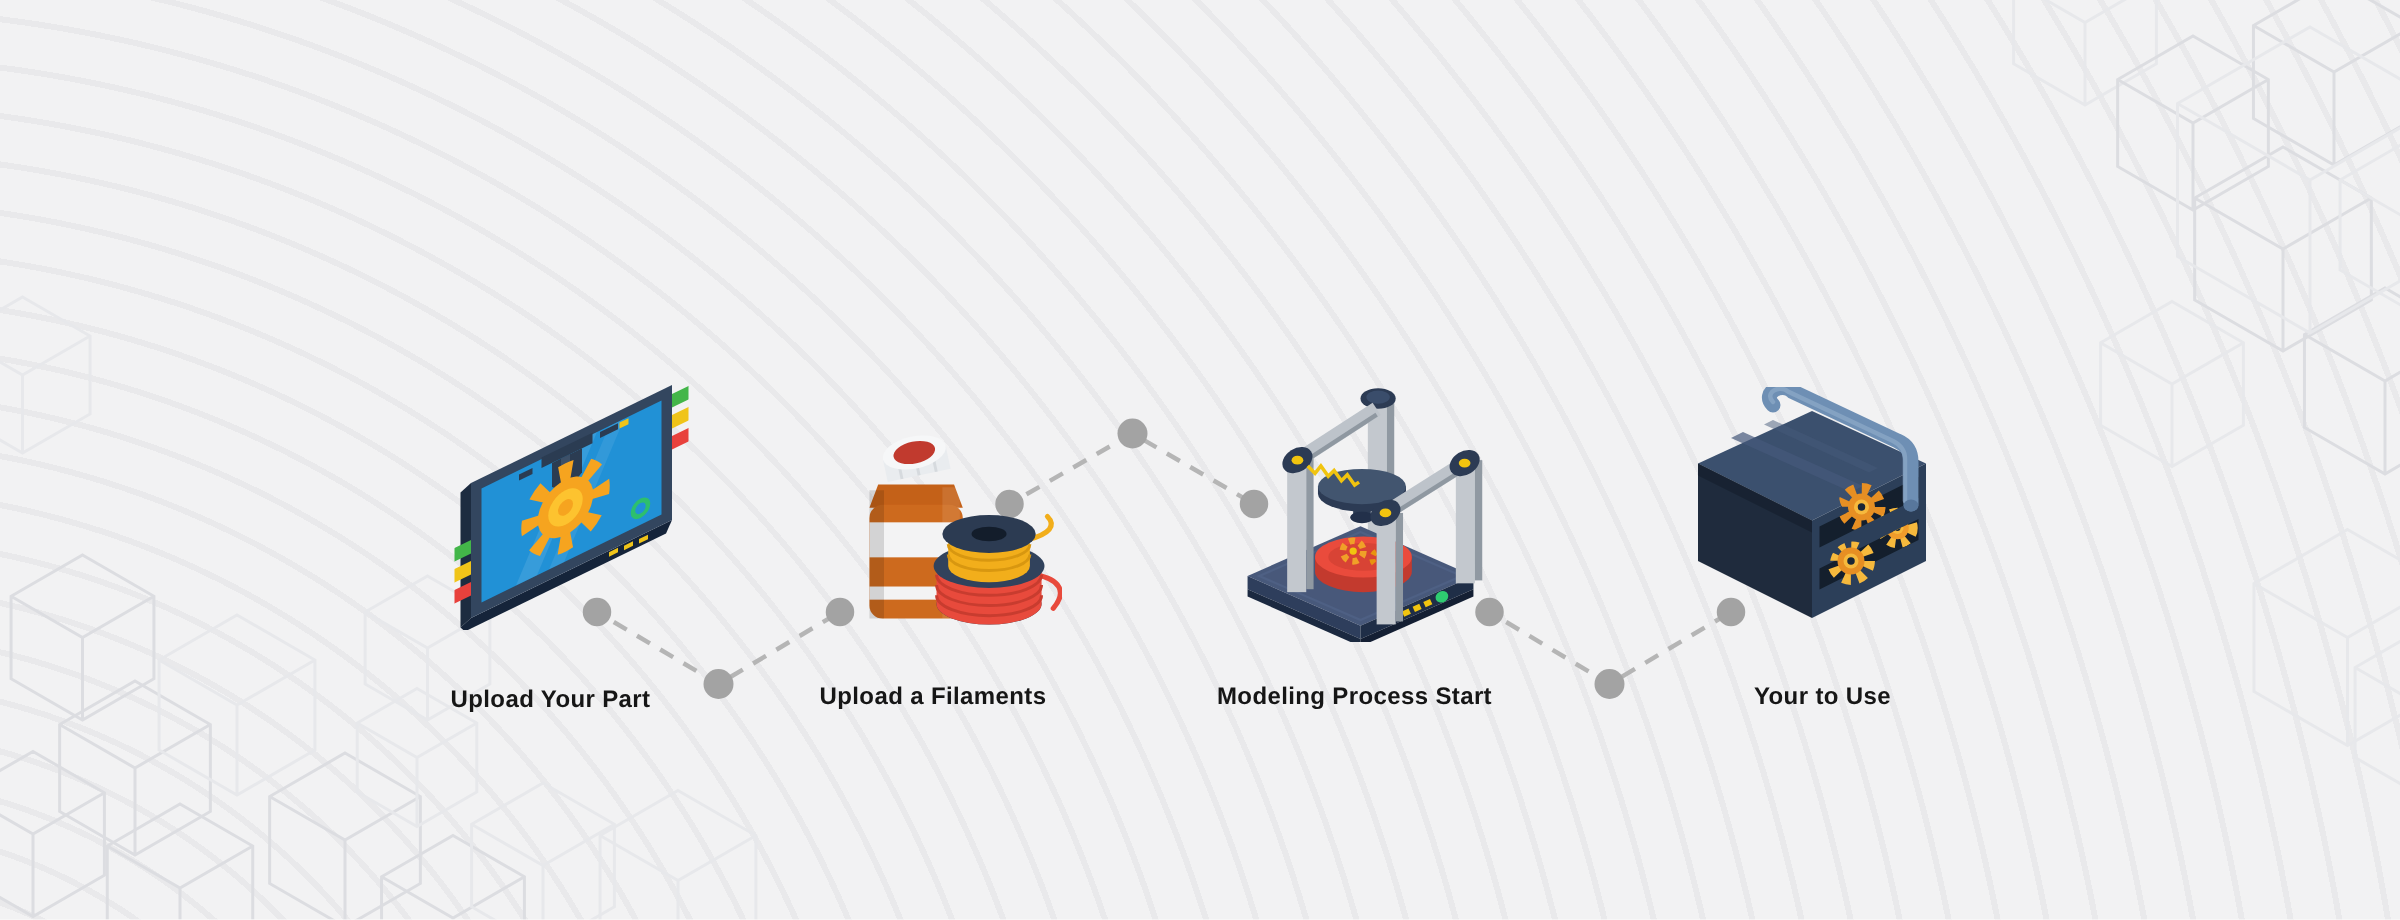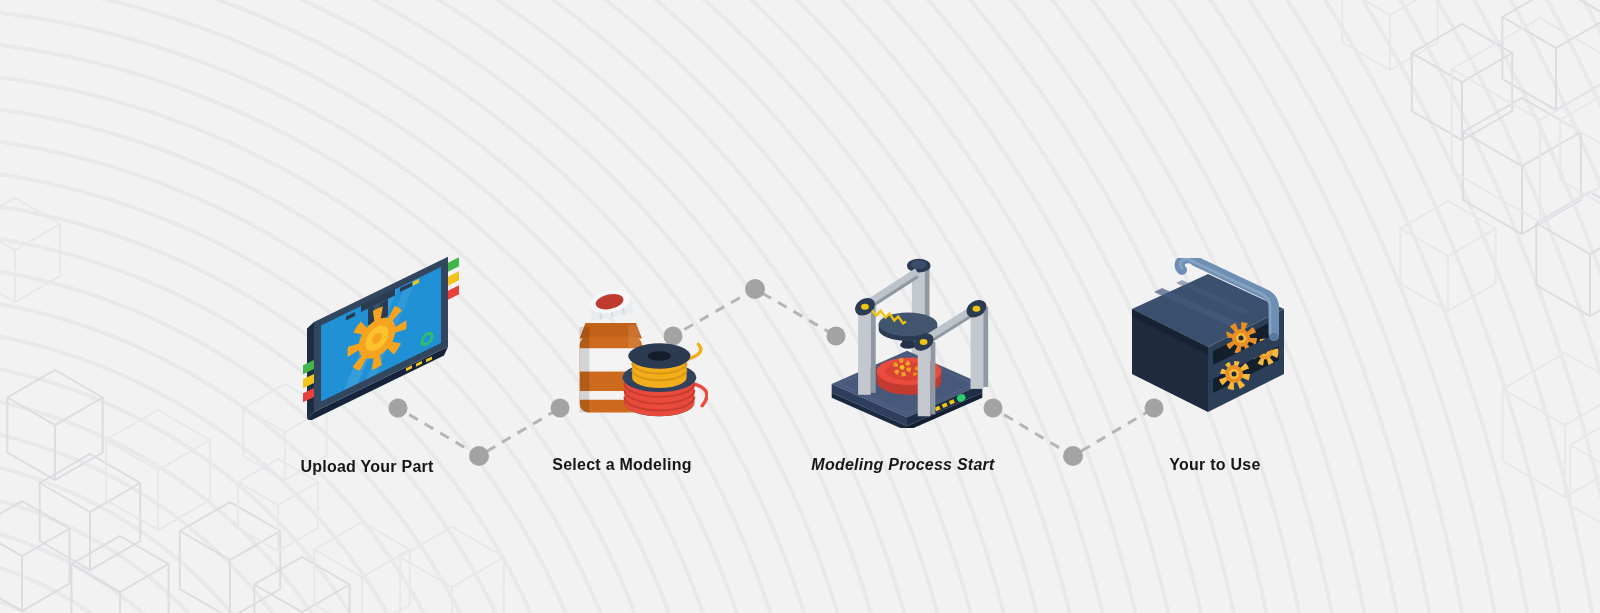--- a/index.html
+++ b/index.html
@@ -15,21 +15,21 @@
   .step-label{
     font-size:16px;font-weight:700;color:#161616;letter-spacing:.25px;
     white-space:nowrap;text-align:center;
   }
   .s1{left:217px;top:254px;}
   .s1 .icon{margin-left:28px;}
   .s1 .step-label{margin-top:38px;}
   .s2{left:472px;top:282px;}
   .s2 .icon{margin-left:30px;}
   .s2 .step-label{margin-top:26px;}
-  .s3{left:753px;top:252px;font-style:italic;}
+  .s3{left:753px;top:252px;}
   .s3 .icon{margin-left:8px;}
   .s3 .step-label{margin-top:28px;}
   .s4{left:1065px;top:258px;}
   .s4 .icon{margin-left:-14px;}
   .s4 .step-label{margin-top:38px;}
   .dashline{fill:none;stroke:#b5b5b5;stroke-width:3;stroke-dasharray:10 8;stroke-dashoffset:5;}
   .node{fill:#a3a3a3;}
 </style>
 </head>
 <body>
@@ -155,21 +155,21 @@
         <path d="M60,109 A36 14 0 0 0 132,109" fill="none" stroke="#c83c2f" stroke-width="2"></path>
         <path d="M60,116 A36 14 0 0 0 132,116" fill="none" stroke="#c83c2f" stroke-width="2"></path>
         <ellipse cx="96" cy="96" rx="38" ry="15" fill="#31425c"></ellipse>
         <path d="M68,74 L68,96 A28 11 0 0 0 124,96 L124,74 Z" fill="#f2ae1b"></path>
         <path d="M68,81 A28 11 0 0 0 124,81" fill="none" stroke="#d89710" stroke-width="2"></path>
         <path d="M68,88 A28 11 0 0 0 124,88" fill="none" stroke="#d89710" stroke-width="2"></path>
         <ellipse cx="96" cy="74" rx="32" ry="13" fill="#2c3b52"></ellipse>
         <ellipse cx="96" cy="74" rx="12" ry="5" fill="#131d2b"></ellipse>
       </g>
     </svg>
-    <div class="step-label">Select a Modeling</div>
+    <div class="step-label">Upload a Filaments</div>
   </div>
 
   <div class="step s3">
     <svg class="icon" width="166" height="176" viewBox="0 0 166 180">
 
       <g>
         <rect x="88" y="14" width="13" height="106" fill="#c3c8ce"></rect>
         <rect x="101" y="14" width="5" height="104" fill="#9099a2"></rect>
         <ellipse cx="95" cy="14" rx="12" ry="7" fill="#2c3b54"></ellipse>
         <ellipse cx="95" cy="13" rx="8" ry="4.5" fill="#3a4d6b"></ellipse>

